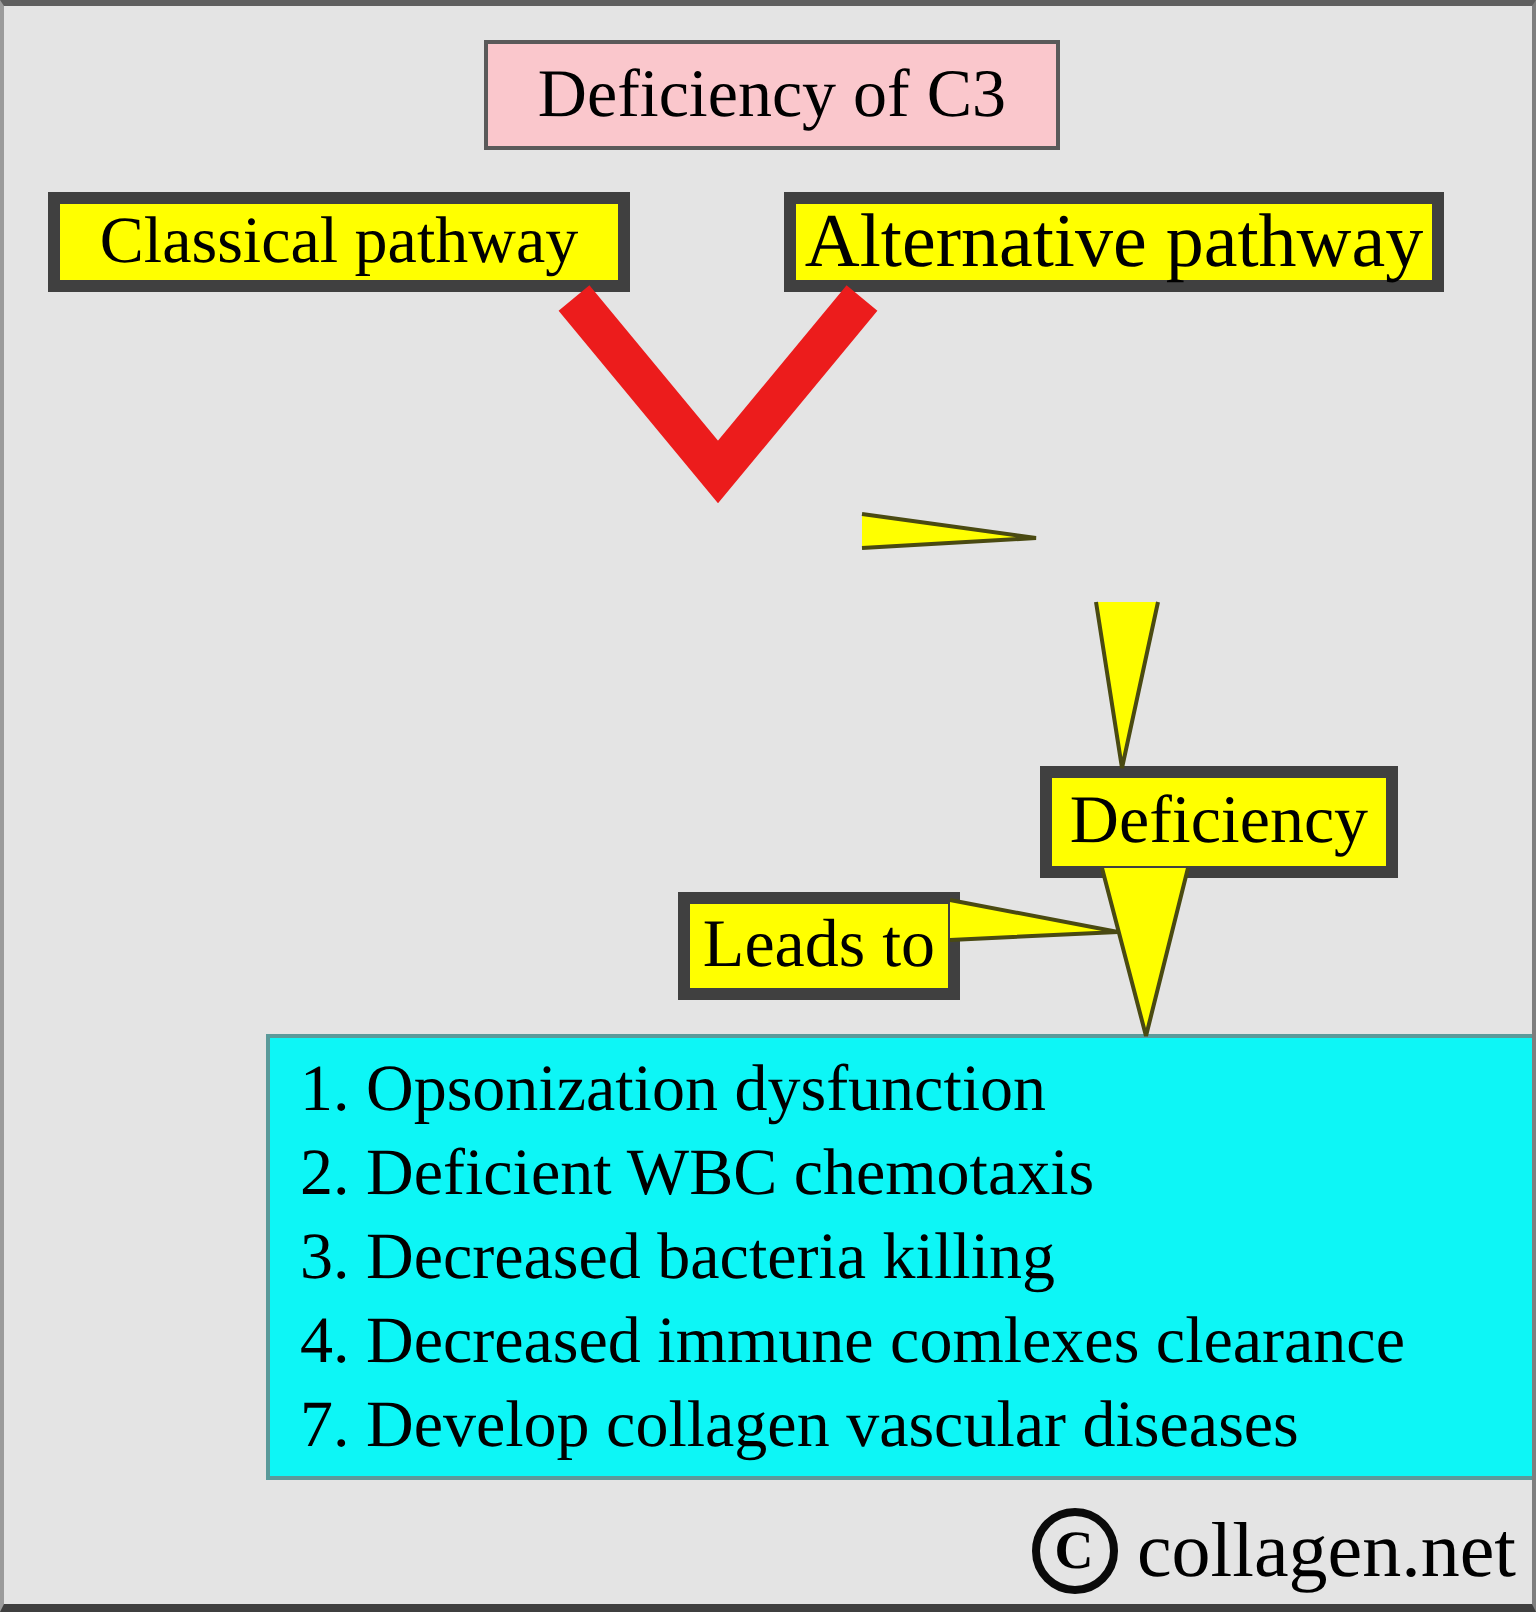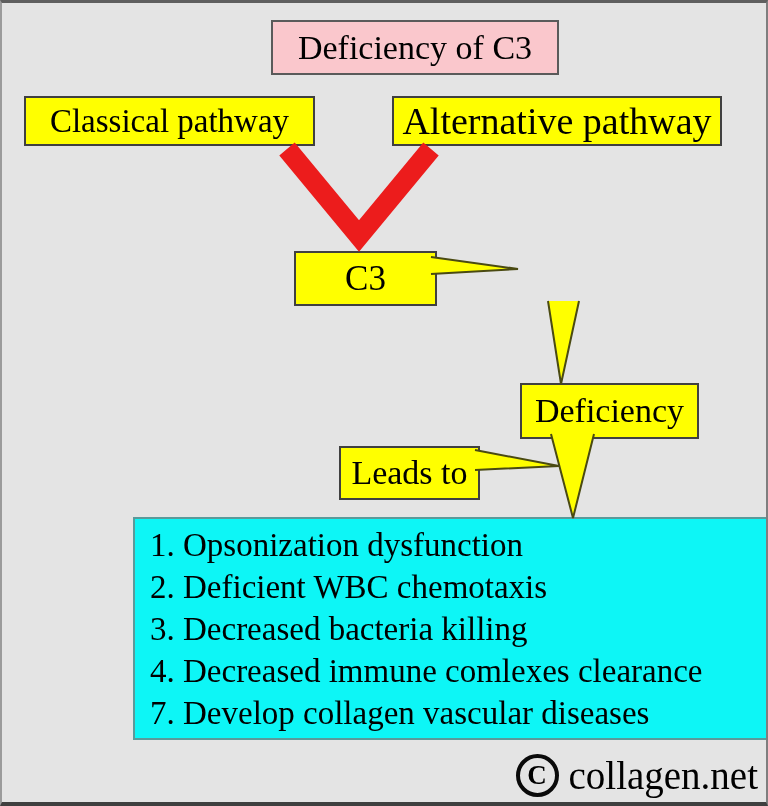--- a/index.html
+++ b/index.html
@@ -22,22 +22,22 @@
   }
   .box {
     position: absolute;
     box-sizing: border-box;
     display: flex;
     align-items: center;
     justify-content: center;
     white-space: nowrap;
     z-index: 1;
   }
-  .pink   { background: #FAC7CC; border: 2px solid #5a5a5a; margin-left: 29px; }
-  .yellow { background: #FFFF00; border: 2px solid #404040; }
+  .pink   { background: #FAC7CC; border: 2px solid #5a5a5a; }
+  .yellow { background: #FFFF00; border: 6px solid #404040; }
   .cyan   { background: #0DF6F6; border: 2px solid #5a9a9a; margin-left: 44px; }
 
   #title-box    { left: 240px; top: 17px;  width: 288px; height: 55px; font-size: 34px; }
   #classical    { left: 22px;  top: 93px;  width: 291px; height: 50px; font-size: 33px; }
   #alternative  { left: 390px; top: 93px;  width: 330px; height: 50px; font-size: 38px; }
   #c3-box       { left: 292px; top: 248px; width: 143px; height: 55px; font-size: 35px; }
   #c3b-box      { left: 518px; top: 247px; width: 142px; height: 56px; font-size: 35px; }
   #deficiency   { left: 518px; top: 380px; width: 179px; height: 56px; font-size: 34px; text-align: right; }
   #leads-to     { left: 337px; top: 443px; width: 141px; height: 54px; font-size: 34px; }
 
@@ -90,23 +90,20 @@
   </div>
 
   <div class="box yellow" id="classical">
     <span>Classical pathway</span>
   </div>
 
   <div class="box yellow" id="alternative">
     <span>Alternative pathway</span>
   </div>
 
-  <div class="box yellow" id="c3-box">
-    <span>C3</span>
-  </div>
 
 
   <div class="box yellow" id="deficiency">
     <span>Deficiency</span>
   </div>
 
   <div class="box yellow" id="leads-to">
     <span>Leads to</span>
   </div>
 

